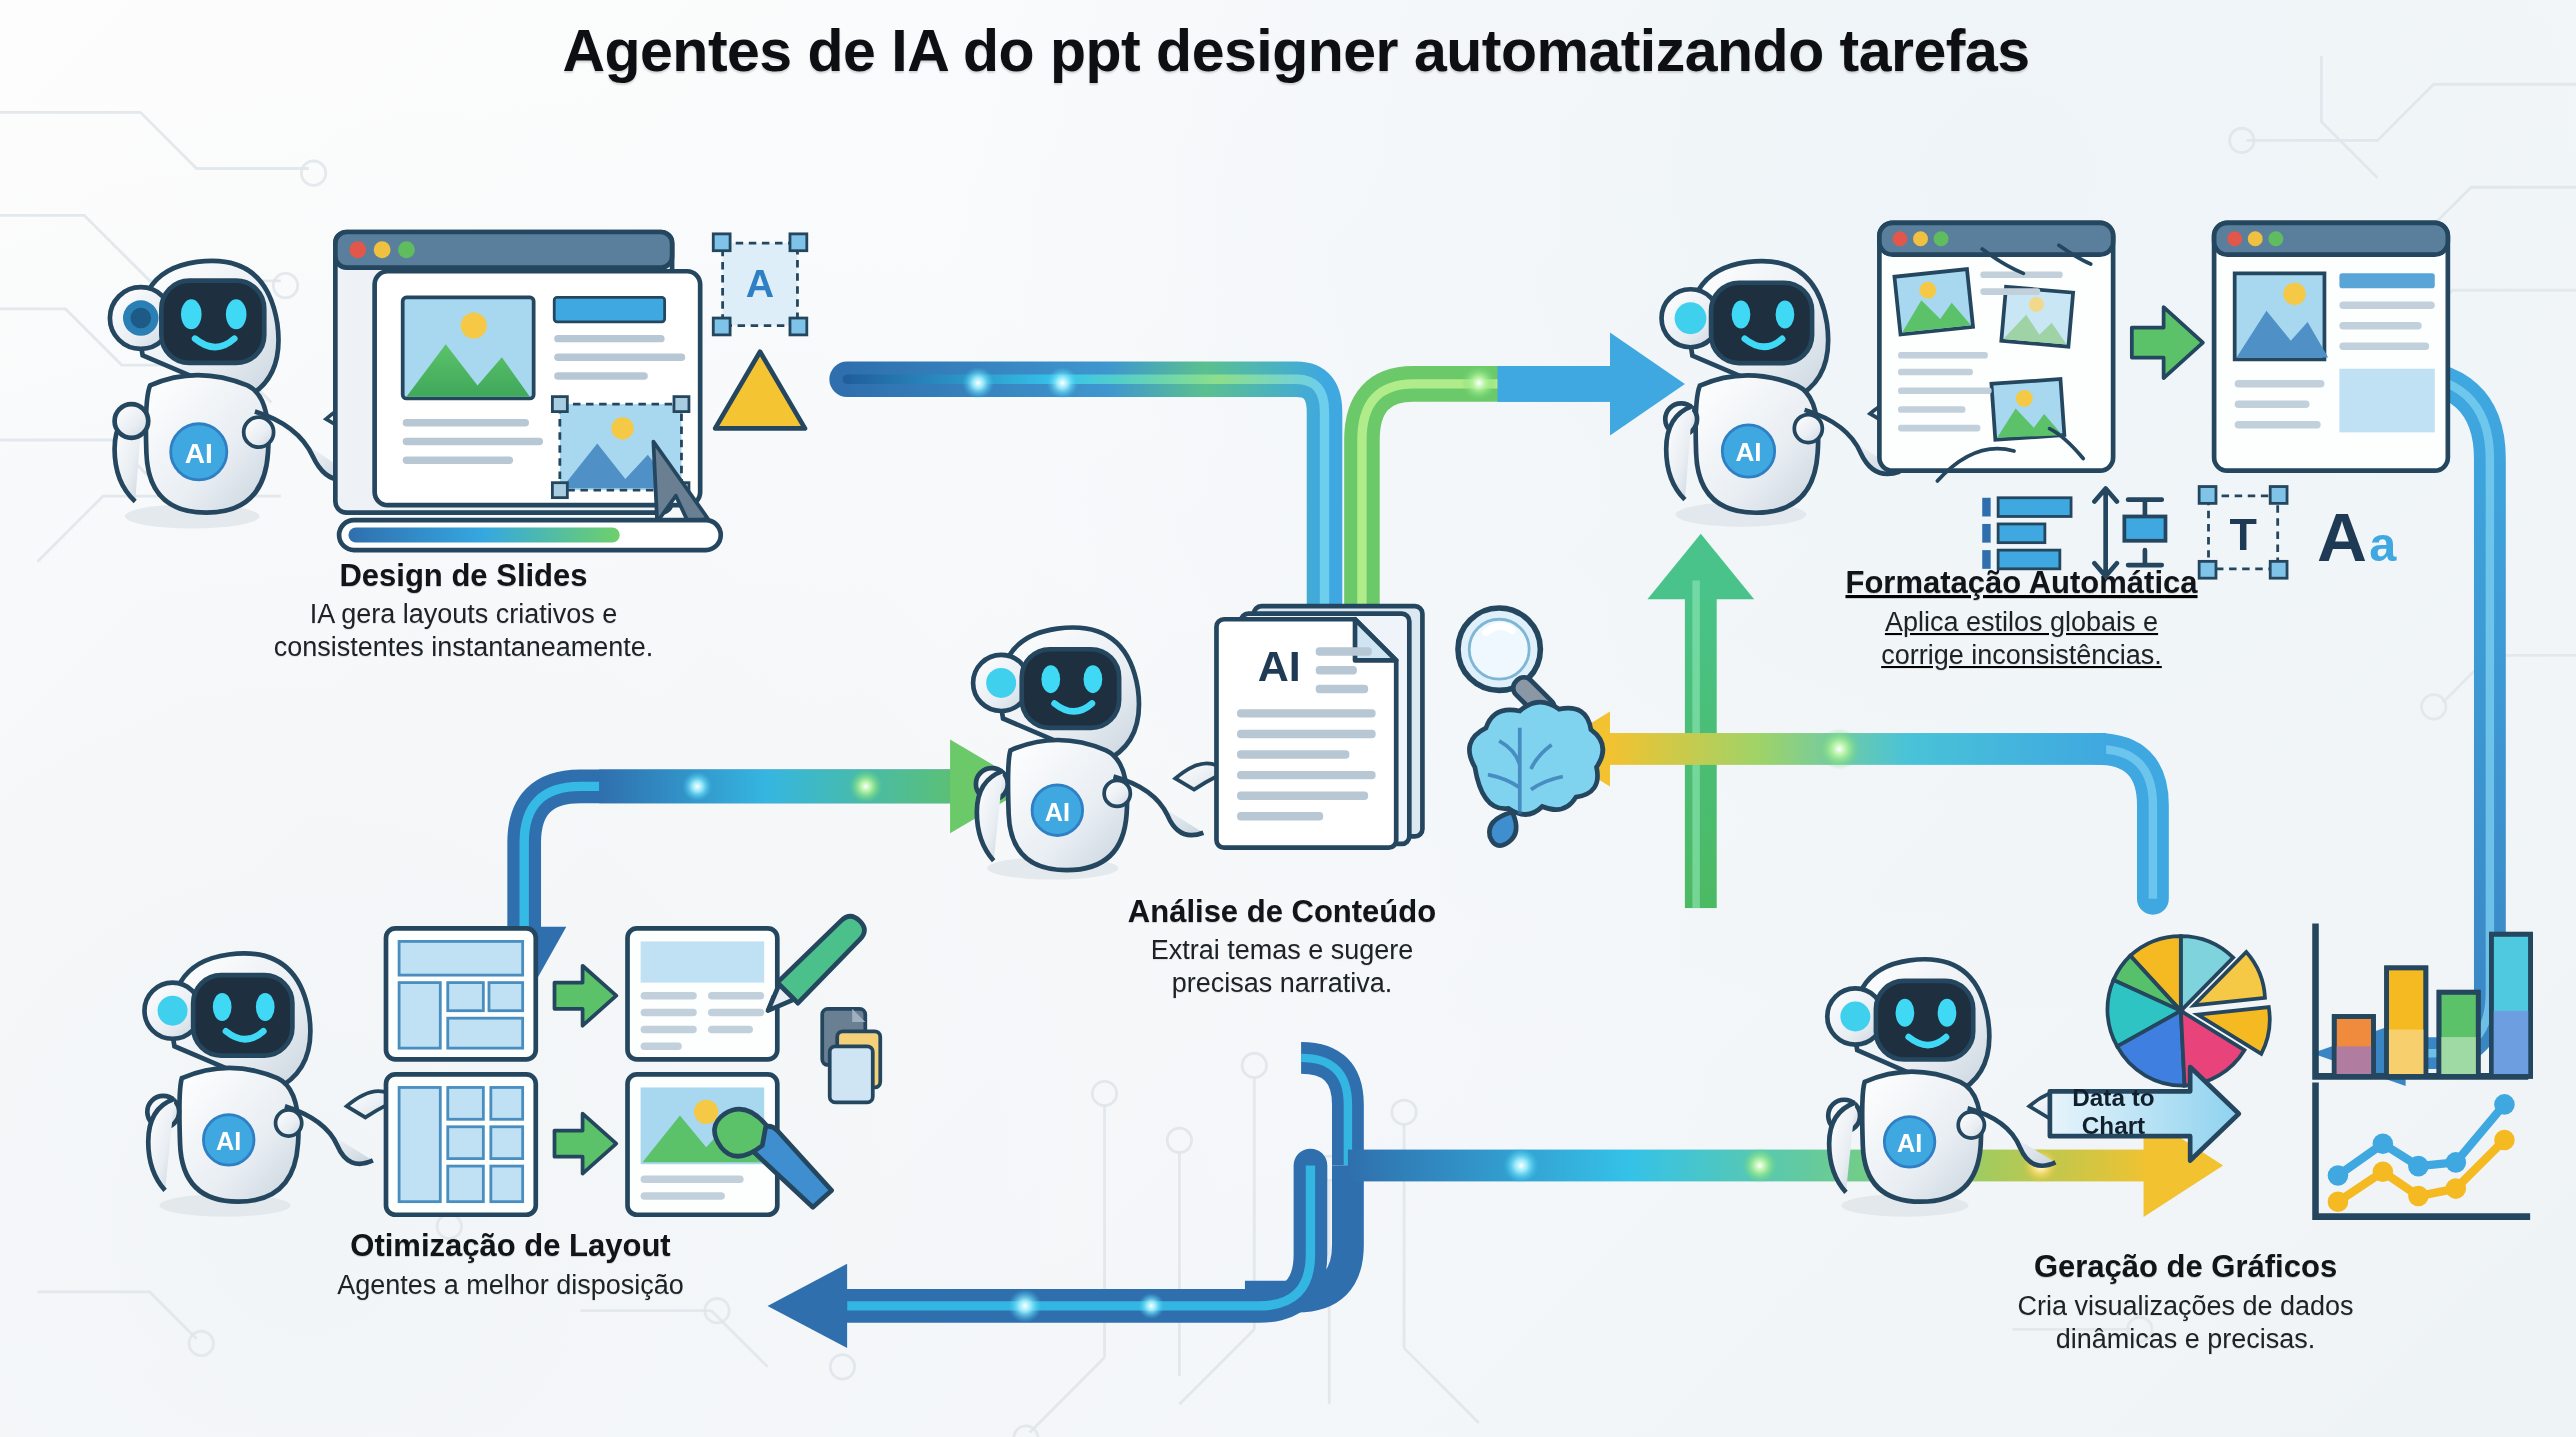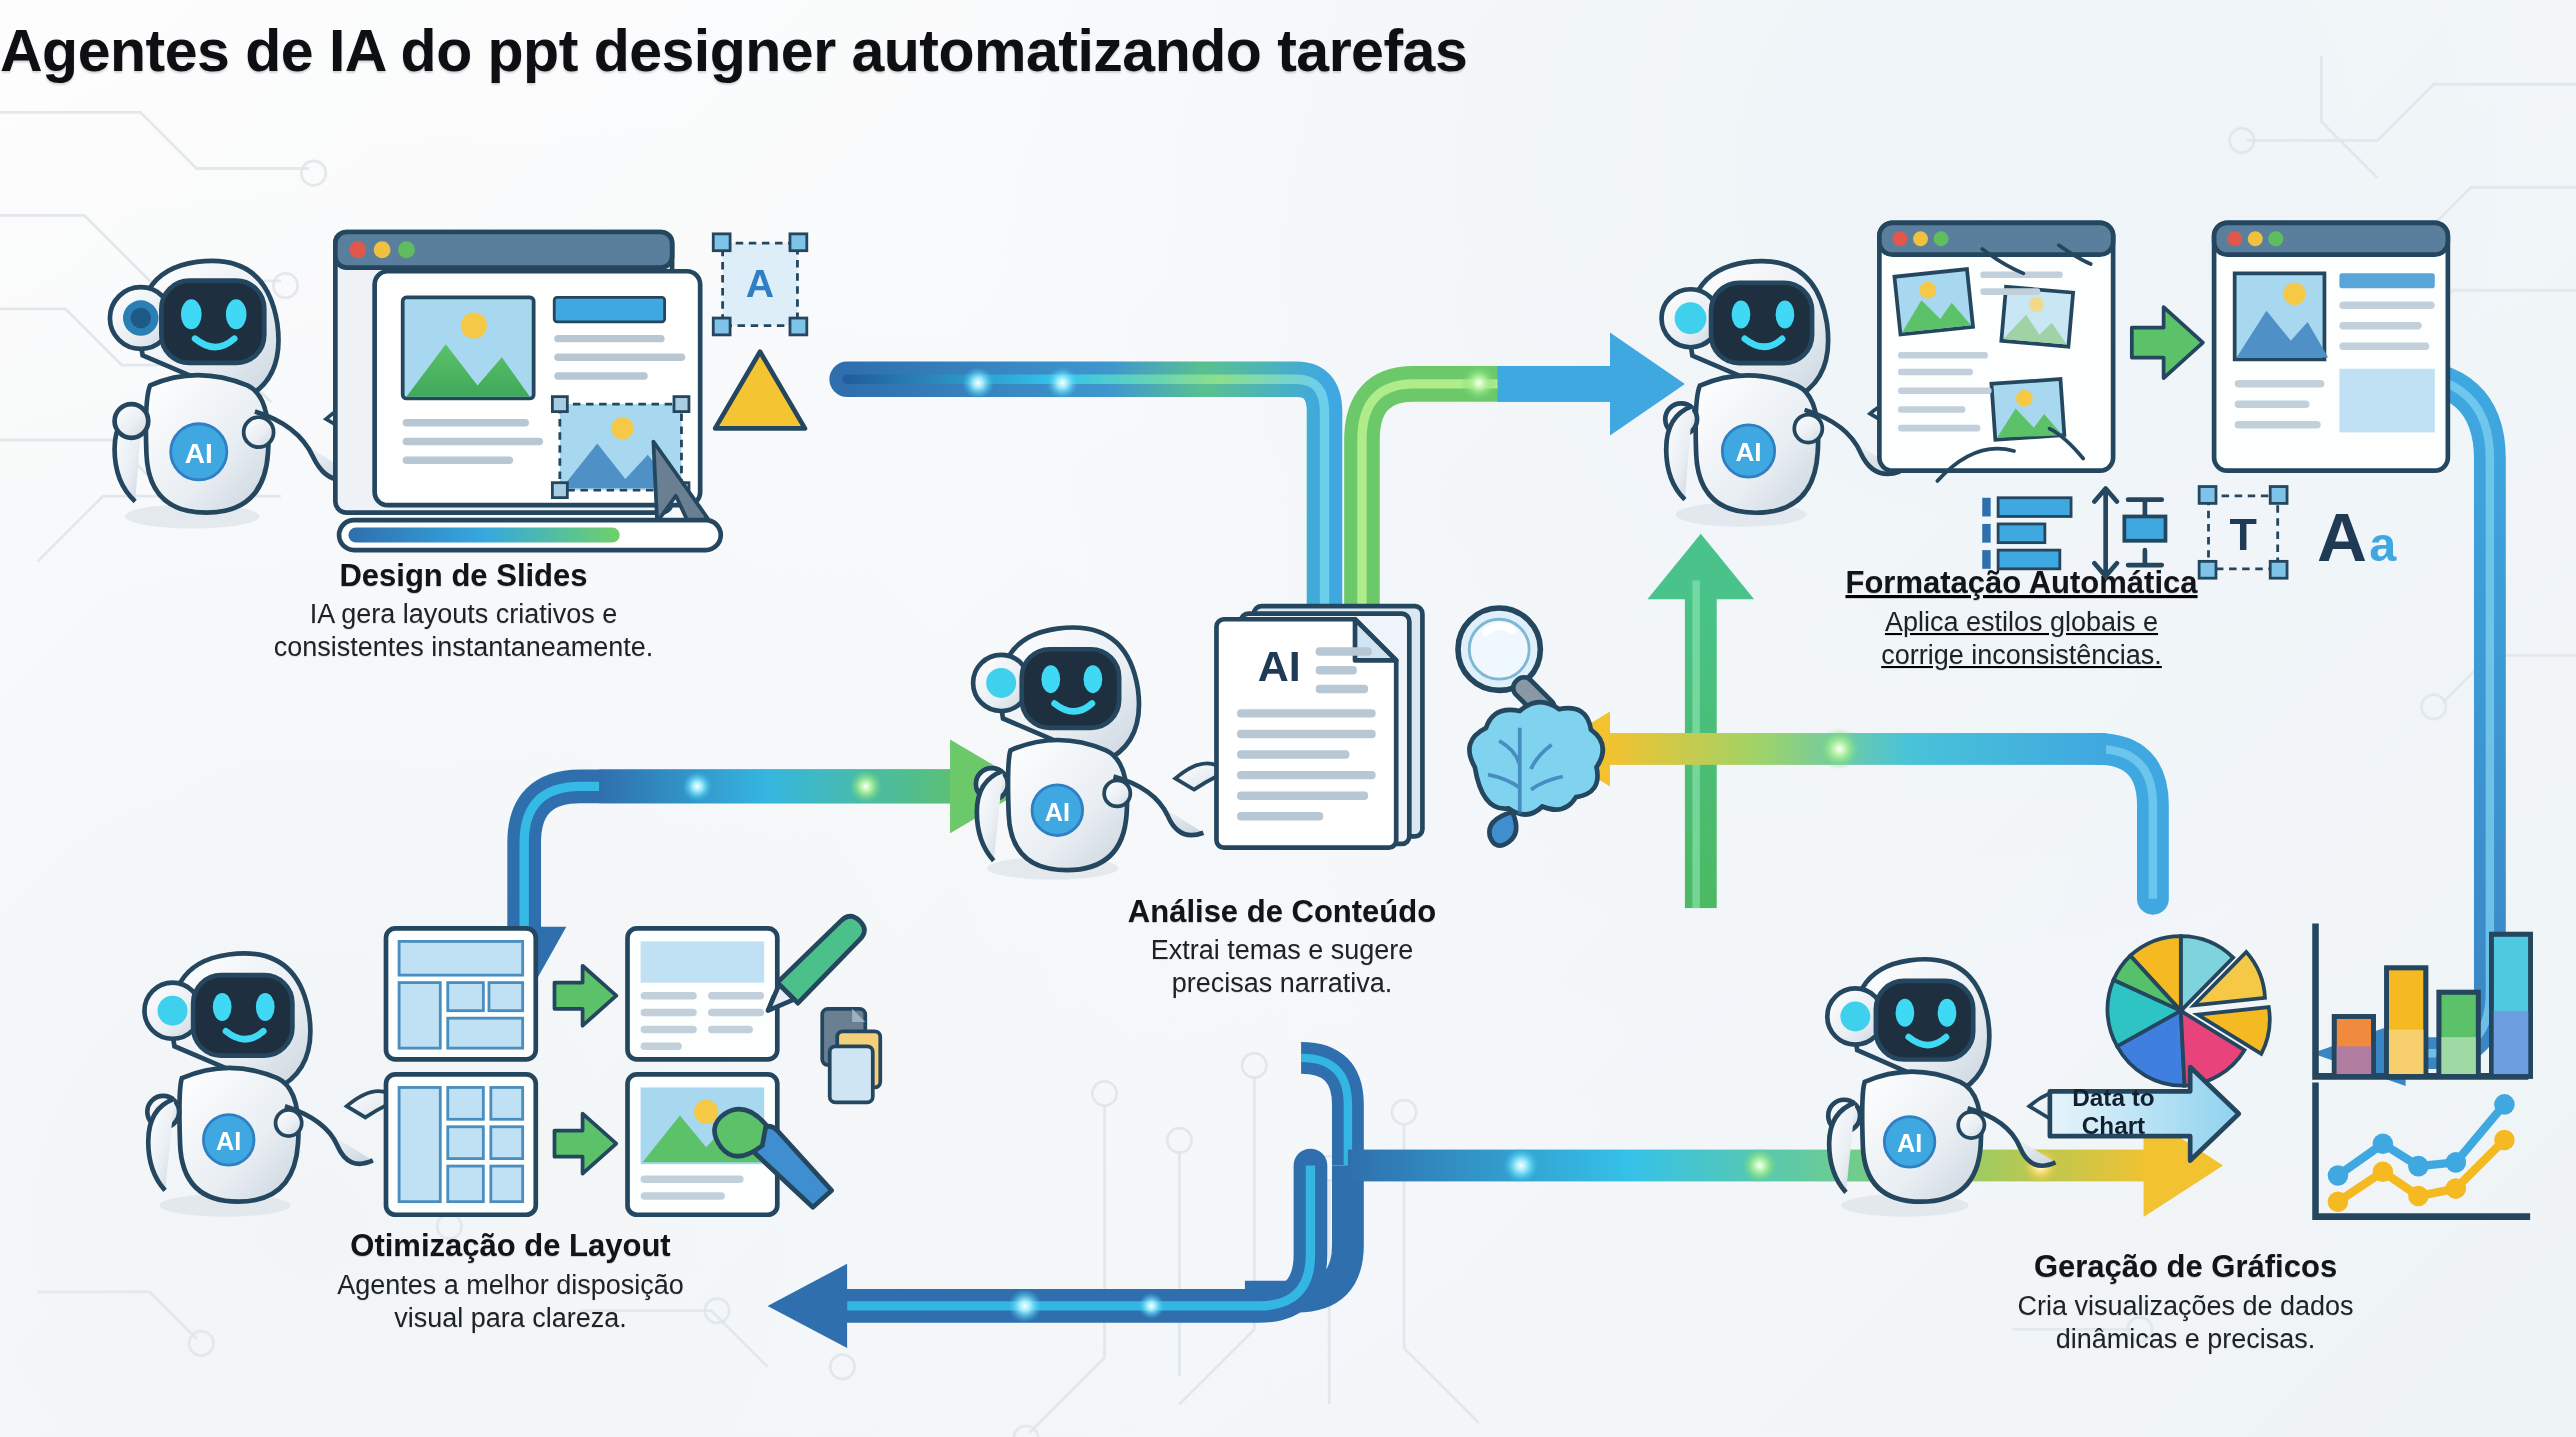--- a/index.html
+++ b/index.html
@@ -12,21 +12,21 @@
   #stage{
     position:relative;width:2576px;height:1438px;
     background:
       radial-gradient(circle at 78% 12%, #eef4f8 0%, rgba(238,244,248,0) 45%),
       radial-gradient(circle at 12% 85%, #f2f5f7 0%, rgba(242,245,247,0) 45%),
       linear-gradient(135deg,#fdfdfd 0%,#f6f8fa 55%,#eef3f6 100%);
   }
   #circuit{position:absolute;inset:0;width:100%;height:100%;pointer-events:none;}
   
   .title{
-    position:absolute;left:0;right:0;top:17px;text-align:left;
+    position:absolute;left:16px;right:0;top:17px;text-align:center;
     font-size:59px;font-weight:bold;color:#0d0f12;letter-spacing:-0.5px;
     text-shadow:0 1.9px 1.9px rgba(0,0,0,.16);
     white-space:nowrap;
   }
   
   .node{position:absolute;}
   .node .art{position:relative;}
   .caption{text-align:center;}
   .cap-title{
     font-size:31px;font-weight:bold;color:#111418;margin:0 0 4.7px 0;
@@ -591,21 +591,20 @@
       </g>
       <g>
         <path d="M758 322 l-58 -64 q-10 -10 -22 2 q-12 12 -2 22 l62 58z" fill="#3f8fd0" stroke="#24475f" stroke-width="5" stroke-linejoin="round"></path>
         <path d="M688 252 q-22 -26 -44 -12 q-20 14 -4 36 q16 20 44 -2z" fill="#5cc26a" stroke="#24475f" stroke-width="5" stroke-linejoin="round"></path>
       </g>
     </svg>
     <div class="caption">
       <div class="cap-title">Otimização de Layout</div>
       <div class="cap-desc">
         <span>Agentes a melhor disposição</span>
-        <span>visual para clareza.</span>
       </div>
     </div>
   </div>
 
   <div class="node" id="node-charts">
     <svg class="art" width="739" height="318" viewBox="0 0 790 340">
       <g>
         <ellipse cx="95" cy="318" rx="68" ry="12" fill="#dfe5ea" opacity=".8"></ellipse>
         <path d="M44 152 q-16 -86 56 -96 q72 -10 84 64 q8 58 -35 78 z" fill="url(#botBody)" stroke="#24475f" stroke-width="5"></path>
         <circle cx="42" cy="116" r="30" fill="url(#botBody)" stroke="#24475f" stroke-width="5"></circle>

